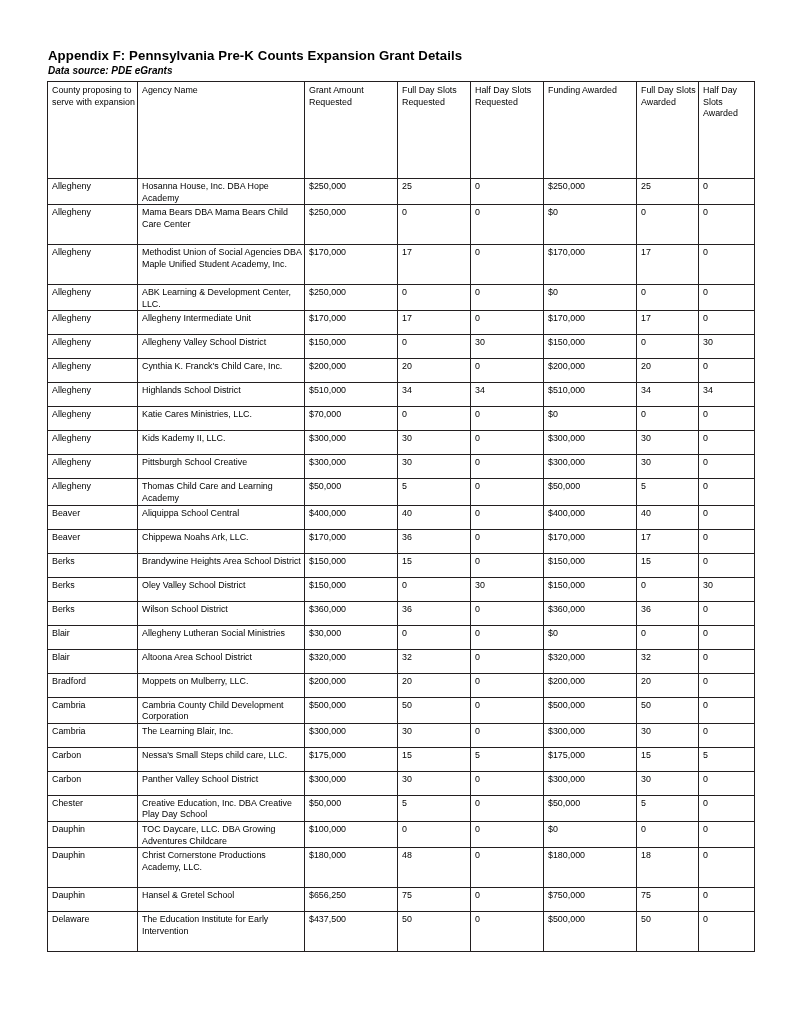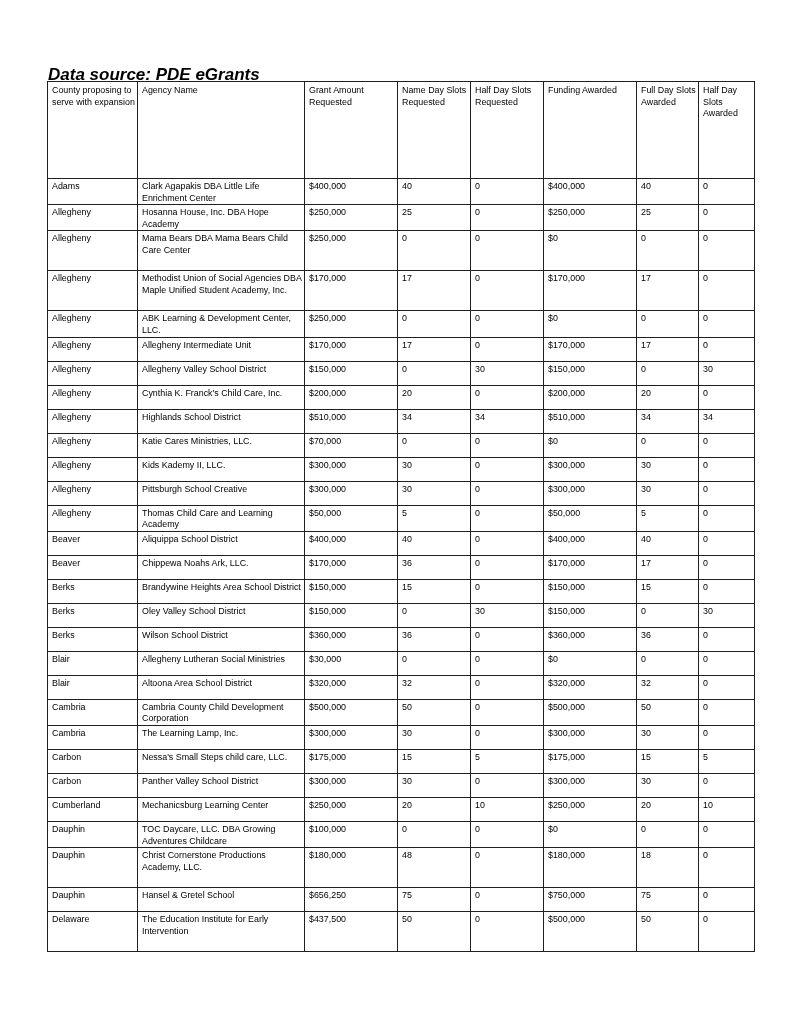--- a/index.html
+++ b/index.html
@@ -19,21 +19,21 @@
     position:absolute;
     left:48px; top:48px;
     font-size:13.2px;
     font-weight:bold;
     letter-spacing:0.1px;
     white-space:nowrap;
   }
   .subtitle{
     position:absolute;
     left:48px; top:65px;
-    font-size:17px;
+    font-size:10px;
     font-weight:bold;
     font-style:italic;
     white-space:nowrap;
   }
   table.grant{
     position:absolute;
     left:47px; top:81px;
     width:707px;
     border-collapse:collapse;
     table-layout:fixed;
@@ -72,57 +72,48 @@
 
   .lines1{height:24px;}
   .lines2{height:24px;}
   .lines3{height:40px;}
 </style>
 </head>
 <body>
 
 <div class="page">
 
+  <div class="title">Appendix F: Pennsylvania Pre-K Counts Expansion Grant Details</div>
   <div class="subtitle">Data source: PDE eGrants</div>
 
   <table class="grant">
     <colgroup>
       <col class="c-county">
         <col class="c-agency">
         <col class="c-grant">
       <col class="c-fdreq">
         <col class="c-hdreq">
         <col class="c-fund">
       <col class="c-fdaw">
         <col class="c-hdaw">
     </colgroup>
     <thead>
       <tr>
         <th>County proposing to serve with expansion</th>
         <th>Agency Name</th>
         <th>Grant Amount Requested</th>
-        <th>Name Day Slots Requested</th>
+        <th>Full Day Slots Requested</th>
         <th>Half Day Slots Requested</th>
         <th>Funding Awarded</th>
         <th>Full Day Slots Awarded</th>
         <th>Half Day Slots Awarded</th>
       </tr>
     </thead>
     <tbody>
         <tr class="lines2">
-          <td class="txt">Adams</td>
-          <td class="txt">Clark Agapakis DBA Little Life Enrichment Center</td>
-          <td class="num">$400,000</td>
-          <td class="num">40</td>
-          <td class="num">0</td>
-          <td class="num">$400,000</td>
-          <td class="num">40</td>
-          <td class="num">0</td>
-        </tr>
-        <tr class="lines2">
           <td class="txt">Allegheny</td>
           <td class="txt">Hosanna House, Inc. DBA Hope Academy</td>
           <td class="num">$250,000</td>
           <td class="num">25</td>
           <td class="num">0</td>
           <td class="num">$250,000</td>
           <td class="num">25</td>
           <td class="num">0</td>
         </tr>
         <tr class="lines3">
@@ -230,21 +221,21 @@
           <td class="txt">Thomas Child Care and Learning Academy</td>
           <td class="num">$50,000</td>
           <td class="num">5</td>
           <td class="num">0</td>
           <td class="num">$50,000</td>
           <td class="num">5</td>
           <td class="num">0</td>
         </tr>
         <tr class="lines1">
           <td class="txt">Beaver</td>
-          <td class="txt">Aliquippa School District</td>
+          <td class="txt">Aliquippa School Central</td>
           <td class="num">$400,000</td>
           <td class="num">40</td>
           <td class="num">0</td>
           <td class="num">$400,000</td>
           <td class="num">40</td>
           <td class="num">0</td>
         </tr>
         <tr class="lines1">
           <td class="txt">Beaver</td>
           <td class="txt">Chippewa Noahs Ark, LLC.</td>
@@ -298,33 +289,43 @@
         <tr class="lines1">
           <td class="txt">Blair</td>
           <td class="txt">Altoona Area School District</td>
           <td class="num">$320,000</td>
           <td class="num">32</td>
           <td class="num">0</td>
           <td class="num">$320,000</td>
           <td class="num">32</td>
           <td class="num">0</td>
         </tr>
+        <tr class="lines1">
+          <td class="txt">Bradford</td>
+          <td class="txt">Moppets on Mulberry, LLC.</td>
+          <td class="num">$200,000</td>
+          <td class="num">20</td>
+          <td class="num">0</td>
+          <td class="num">$200,000</td>
+          <td class="num">20</td>
+          <td class="num">0</td>
+        </tr>
         <tr class="lines2">
           <td class="txt">Cambria</td>
           <td class="txt">Cambria County Child Development Corporation</td>
           <td class="num">$500,000</td>
           <td class="num">50</td>
           <td class="num">0</td>
           <td class="num">$500,000</td>
           <td class="num">50</td>
           <td class="num">0</td>
         </tr>
         <tr class="lines1">
           <td class="txt">Cambria</td>
-          <td class="txt">The Learning Lamp, Inc.</td>
+          <td class="txt">The Learning Blair, Inc.</td>
           <td class="num">$300,000</td>
           <td class="num">30</td>
           <td class="num">0</td>
           <td class="num">$300,000</td>
           <td class="num">30</td>
           <td class="num">0</td>
         </tr>
         <tr class="lines2">
           <td class="txt">Carbon</td>
           <td class="txt">Nessa's Small Steps child care, LLC.</td>
@@ -338,29 +339,29 @@
         <tr class="lines1">
           <td class="txt">Carbon</td>
           <td class="txt">Panther Valley School District</td>
           <td class="num">$300,000</td>
           <td class="num">30</td>
           <td class="num">0</td>
           <td class="num">$300,000</td>
           <td class="num">30</td>
           <td class="num">0</td>
         </tr>
-        <tr class="lines1">
-          <td class="txt">Cumberland</td>
-          <td class="txt">Mechanicsburg Learning Center</td>
-          <td class="num">$250,000</td>
-          <td class="num">20</td>
-          <td class="num">10</td>
-          <td class="num">$250,000</td>
-          <td class="num">20</td>
-          <td class="num">10</td>
+        <tr class="lines2">
+          <td class="txt">Chester</td>
+          <td class="txt">Creative Education, Inc. DBA Creative Play Day School</td>
+          <td class="num">$50,000</td>
+          <td class="num">5</td>
+          <td class="num">0</td>
+          <td class="num">$50,000</td>
+          <td class="num">5</td>
+          <td class="num">0</td>
         </tr>
         <tr class="lines2">
           <td class="txt">Dauphin</td>
           <td class="txt">TOC Daycare, LLC. DBA Growing Adventures Childcare</td>
           <td class="num">$100,000</td>
           <td class="num">0</td>
           <td class="num">0</td>
           <td class="num">$0</td>
           <td class="num">0</td>
           <td class="num">0</td>

